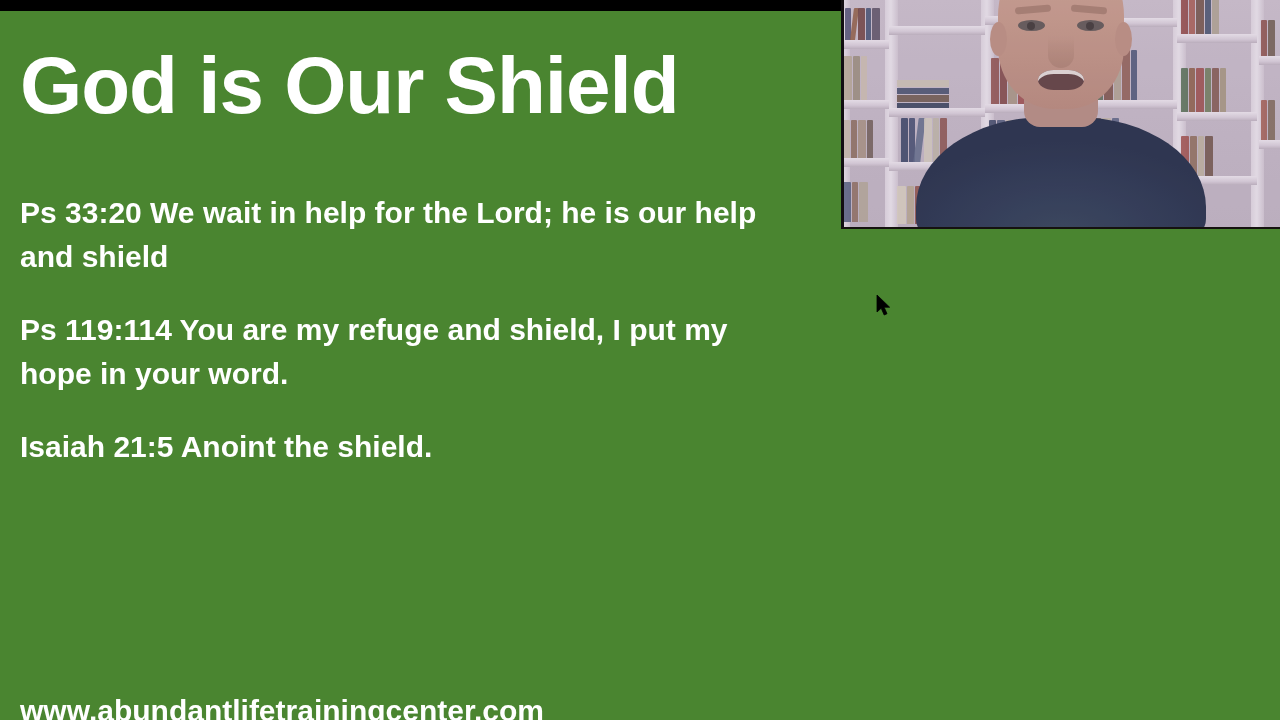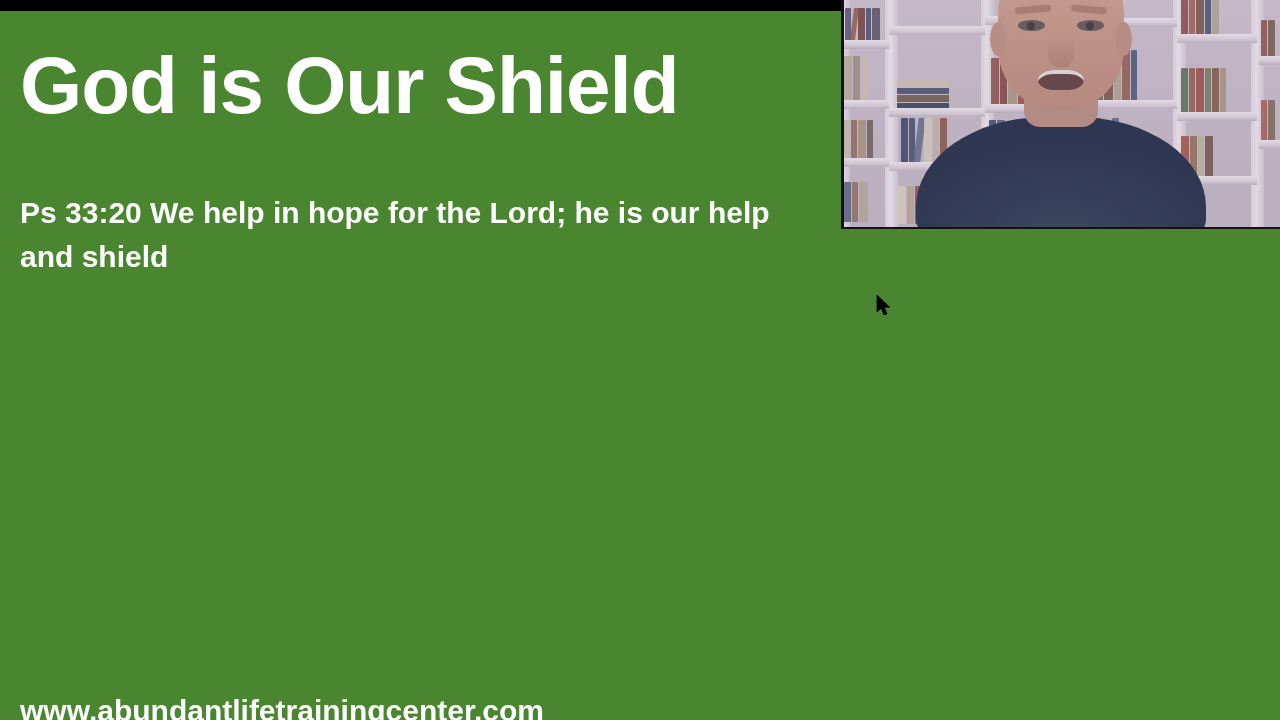--- a/index.html
+++ b/index.html
@@ -268,21 +268,23 @@
 
 <div id="screen">
 
   <div id="topbar"></div>
 
   <div id="slide">
 
     <div id="slide-title">God is Our Shield</div>
 
     <div id="verses">
-      <p class="verse">Ps 33:20 We help in hope for the Lord; he is our help and shield</p>
+      <p class="verse">Ps 33:20 We wait in help for the Lord; he is our help and shield</p>
+      <p class="verse">Ps 119:114 You are my refuge and shield, I put my hope in your word.</p>
+      <p class="verse">Isaiah 21:5 Anoint the shield.</p>
     </div>
 
     <div id="footer-url">www.abundantlifetrainingcenter.com</div>
   </div>
 
   <div id="webcam">
 
     <div class="shelf-wall"></div>
 
     <div class="shelf-vert" style="left:-4px;"></div>

